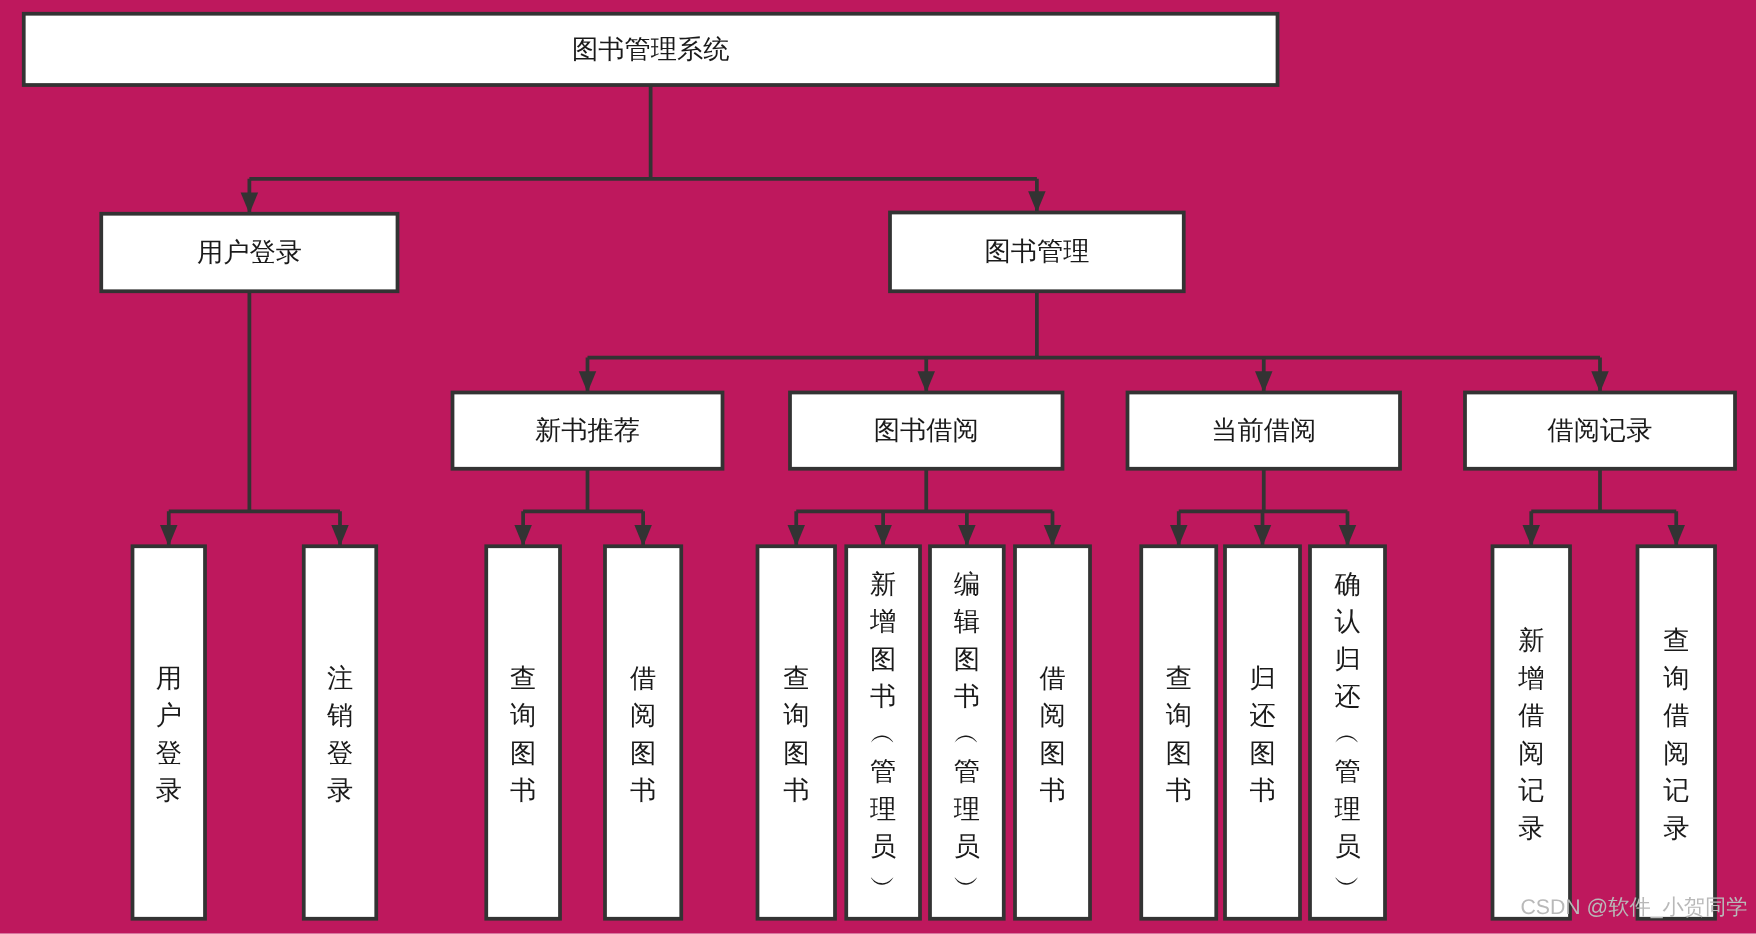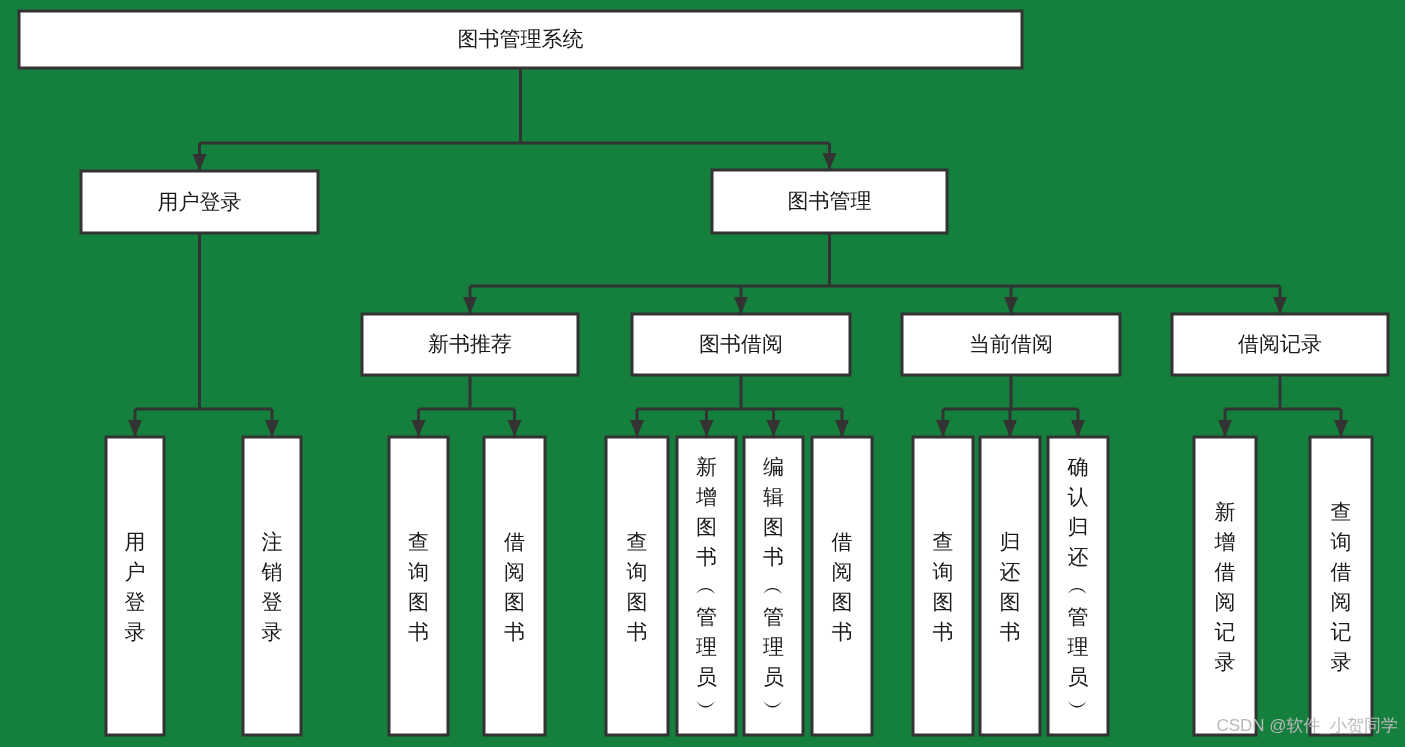--- a/index.html
+++ b/index.html
@@ -8,21 +8,21 @@
     padding: 0;
     background: #ffffff;
   }
   body {
     font-family: "Liberation Sans", "DejaVu Sans", sans-serif;
   }
   #diagram-root {
     position: relative;
     width: 1405px;
     height: 747px;
-    background: #15803d;
+    background: #be185d;
     overflow: hidden;
     text-decoration: underline;
   }
   svg.diagram-canvas {
     position: absolute;
     left: 0;
     top: 0;
     width: 1405px;
     height: 747px;
     display: block;

